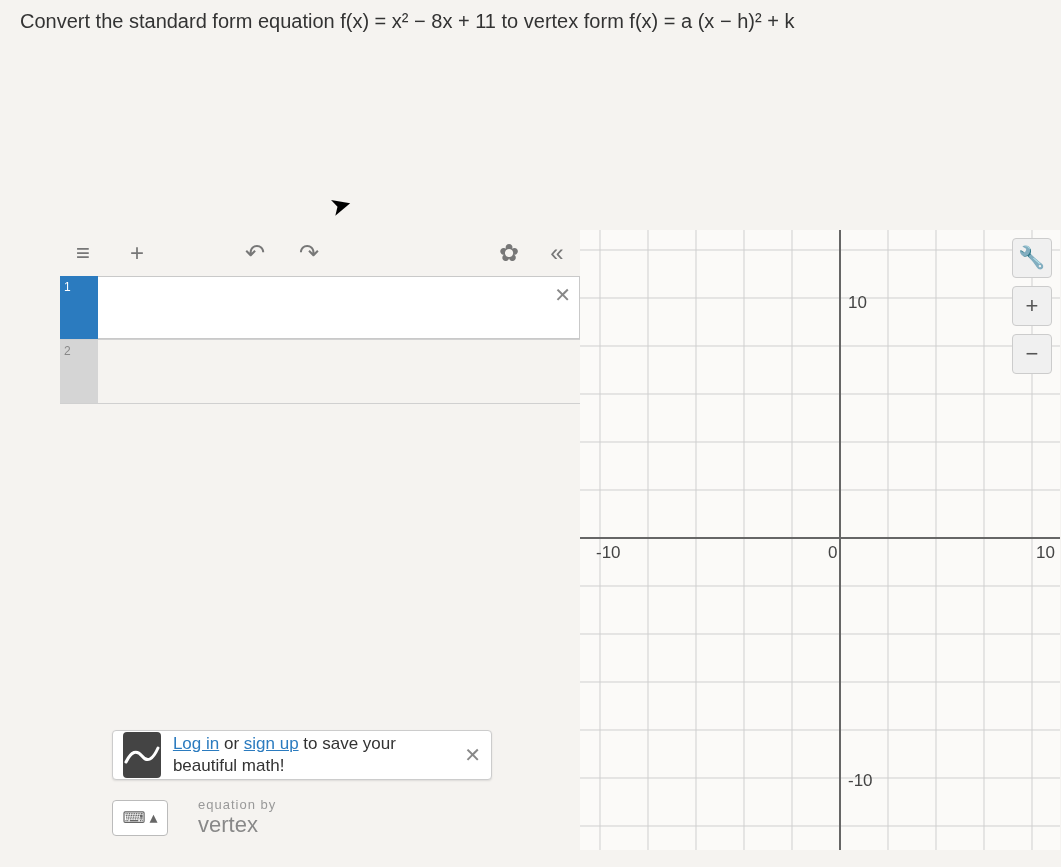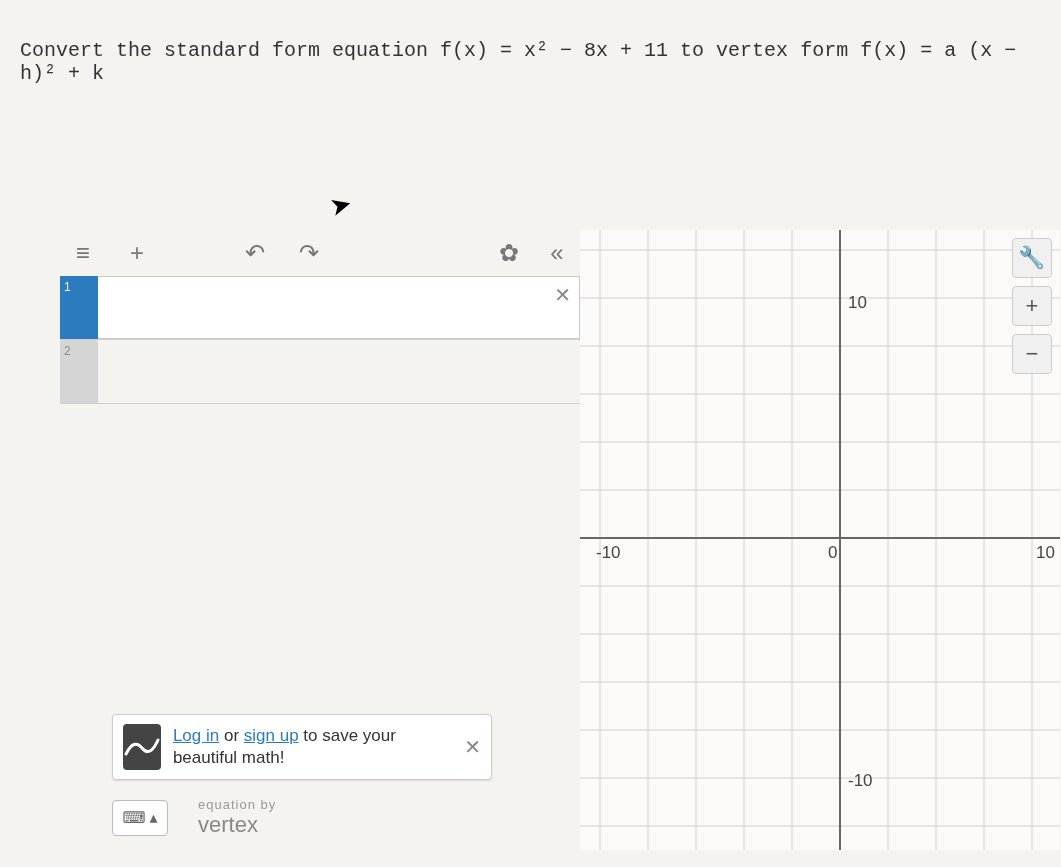--- a/index.html
+++ b/index.html
@@ -10,22 +10,21 @@
     height: 867px;
     overflow: hidden;
     position: relative;
   }
   .question {
     position: absolute;
     top: 10px;
     left: 20px;
     font-size: 20px;
     color: #333;
-    font-family: Liberation Mono, monospace;
-    margin-top: 29px;
+    font-family: Liberation Sans, sans-serif;
   }
   .cursor {
     position: absolute;
     top: 190px;
     left: 330px;
     font-size: 26px;
     color: #000;
     transform: rotate(-15deg);
   }
   .calc-wrap {
@@ -94,21 +93,21 @@
   .expr-row.inactive .row-body {
     background: transparent;
     border: none;
   }
   
   .login-banner {
     position: absolute;
     bottom: 70px;
     left: 52px;
     width: 380px;
-    height: 66px;
+    height: 50px;
     background: #fff;
     border: 1px solid #ccc;
     border-radius: 4px;
     display: flex;
     align-items: center;
     padding: 6px 10px;
     gap: 12px;
     box-shadow: 0 1px 2px rgba(0,0,0,0.1);
   }
   .login-banner .logo {

